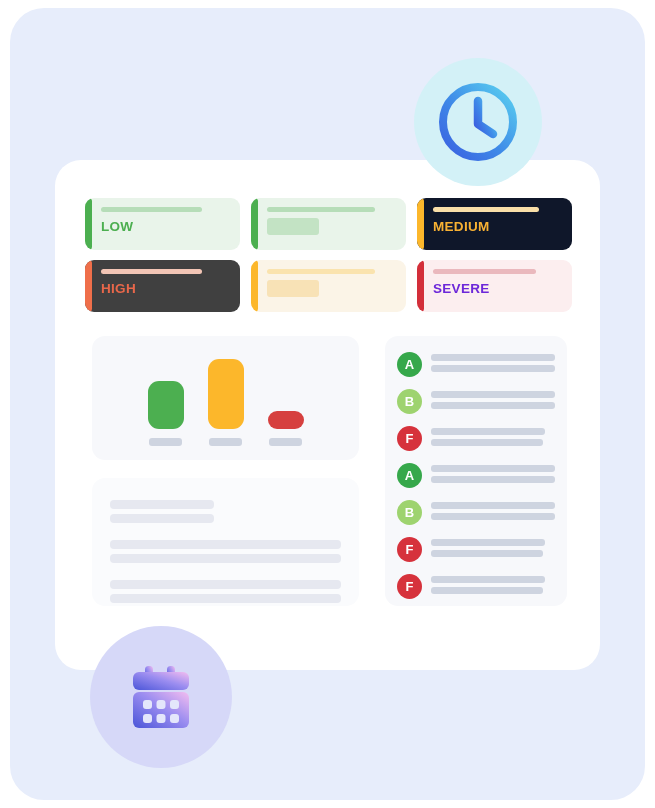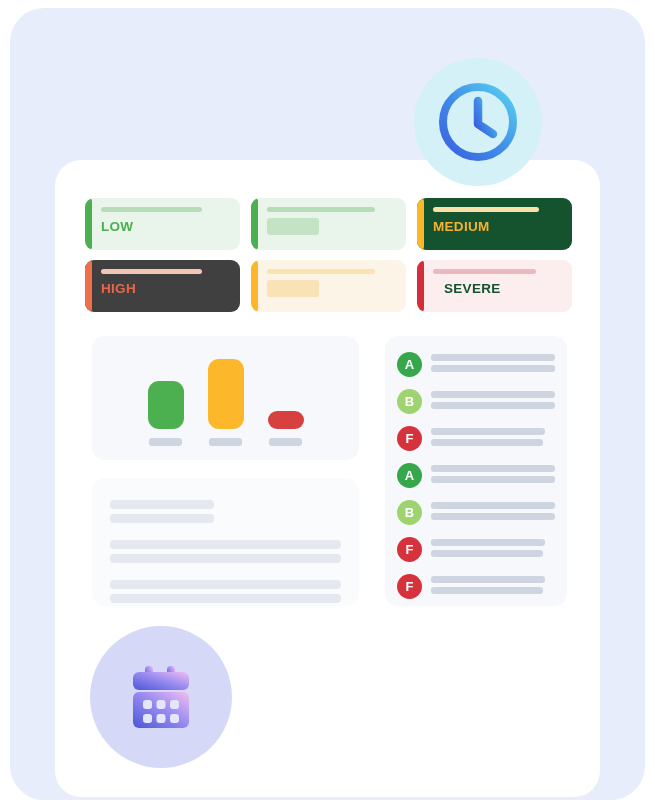--- a/index.html
+++ b/index.html
@@ -29,21 +29,21 @@
     background: #e7edfb;
     border-radius: 34px;
   }
 
   
   .main-card {
     position: absolute;
     left: 55px;
     top: 160px;
     width: 545px;
-    height: 637px;
+    height: 510px;
     background: #ffffff;
     border-radius: 26px;
   }
 
   
   .severity-grid {
     position: absolute;
     left: 30px;
     top: 38px;
     width: 487px;
@@ -218,39 +218,39 @@
         <div class="sev-card" style="background: rgb(233, 244, 234);">
           <div class="sev-bar" style="background: rgb(76, 175, 80);"></div>
           <div class="sev-line" style="background: rgb(182, 221, 184); width: 78%;"></div>
           <div class="sev-label" style="color: rgb(76, 175, 80);">LOW</div>
         </div>
         <div class="sev-card" style="background: rgb(233, 244, 234);">
           <div class="sev-bar" style="background: rgb(76, 175, 80);"></div>
           <div class="sev-line" style="background: rgb(182, 221, 184); width: 84%;"></div>
           <div class="sev-block" style="background: rgb(195, 227, 196);"></div>
         </div>
-        <div class="sev-card" style="background: #14532d;">
+        <div class="sev-card" style="background: #0f172a;">
           <div class="sev-bar" style="background: rgb(252, 183, 43);"></div>
           <div class="sev-line" style="background: rgb(249, 223, 168); width: 82%;"></div>
           <div class="sev-label" style="color: rgb(248, 177, 51);">MEDIUM</div>
         </div>
         <div class="sev-card" style="background: #404040;">
           <div class="sev-bar" style="background: rgb(239, 111, 74);"></div>
           <div class="sev-line" style="background: rgb(242, 197, 181); width: 78%;"></div>
           <div class="sev-label" style="color: rgb(232, 103, 74);">HIGH</div>
         </div>
         <div class="sev-card" style="background: rgb(251, 244, 231);">
           <div class="sev-bar" style="background: rgb(252, 183, 43);"></div>
           <div class="sev-line" style="background: rgb(250, 227, 174); width: 84%;"></div>
           <div class="sev-block" style="background: rgb(248, 226, 182);"></div>
         </div>
         <div class="sev-card" style="background: rgb(252, 238, 239);">
           <div class="sev-bar" style="background: rgb(211, 47, 58);"></div>
           <div class="sev-line" style="background: rgb(234, 184, 189); width: 80%;"></div>
-          <div class="sev-label" style="color: #14532d; margin-left: 11px;">SEVERE</div>
+          <div class="sev-label" style="color: #6d28d9;">SEVERE</div>
         </div>
       </div>
 
     <div class="chart-panel">
       <div class="bars-row" id="bars-row">
           <div class="bar-col">
             <div class="bar" style="height: 48.4px; background: rgb(76, 175, 80);"></div>
             <div class="bar-tick" style="background: rgb(206, 212, 224);"></div>
           </div>
           <div class="bar-col">

